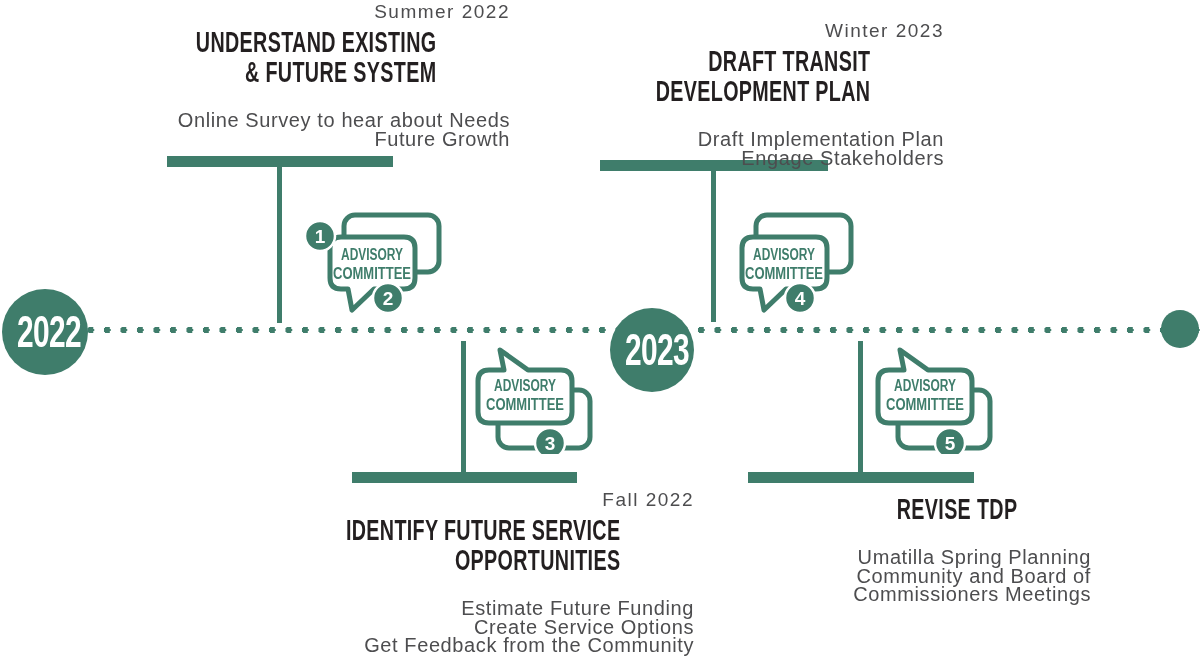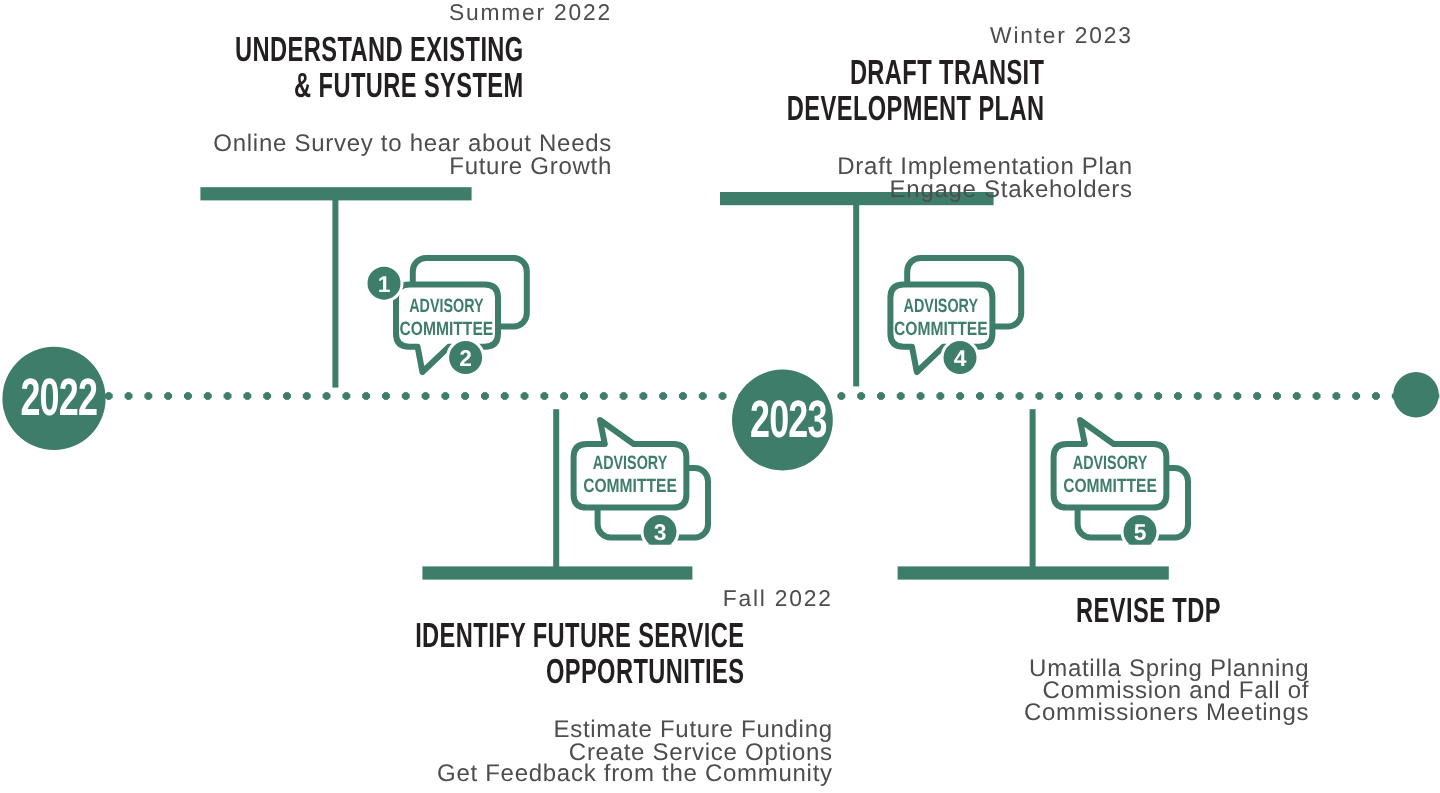--- a/index.html
+++ b/index.html
@@ -137,21 +137,21 @@
       <div>Get Feedback from the Community</div>
     </div>
   </div>
 
   <div class="milestone spring">
     <div class="milestone-title">
       <div>REVISE TDP</div>
     </div>
     <div class="milestone-details">
       <div>Umatilla Spring Planning</div>
-      <div>Commission and Fall of</div>
+      <div>Community and Board of</div>
       <div>Commissioners Meetings</div>
     </div>
   </div>
 
   <svg class="adv-icon n12" width="145" height="112" viewBox="0 0 145 112">
     <rect class="bubble" x="46" y="9" width="95" height="57" rx="11"></rect>
     <path class="bubble" d="M43 31 H106 Q117 31 117 42 V72 Q117 83 106 83 H76 L54 104 L50 83 H43 Q32 83 32 72 V42 Q32 31 43 31 Z"></path>
     <text class="bubble-label" x="74" y="54" textLength="62" lengthAdjust="spacingAndGlyphs">ADVISORY</text>
     <text class="bubble-label" x="74" y="73" textLength="78" lengthAdjust="spacingAndGlyphs">COMMITTEE</text>
     <circle class="badge" cx="22" cy="30" r="15"></circle>

